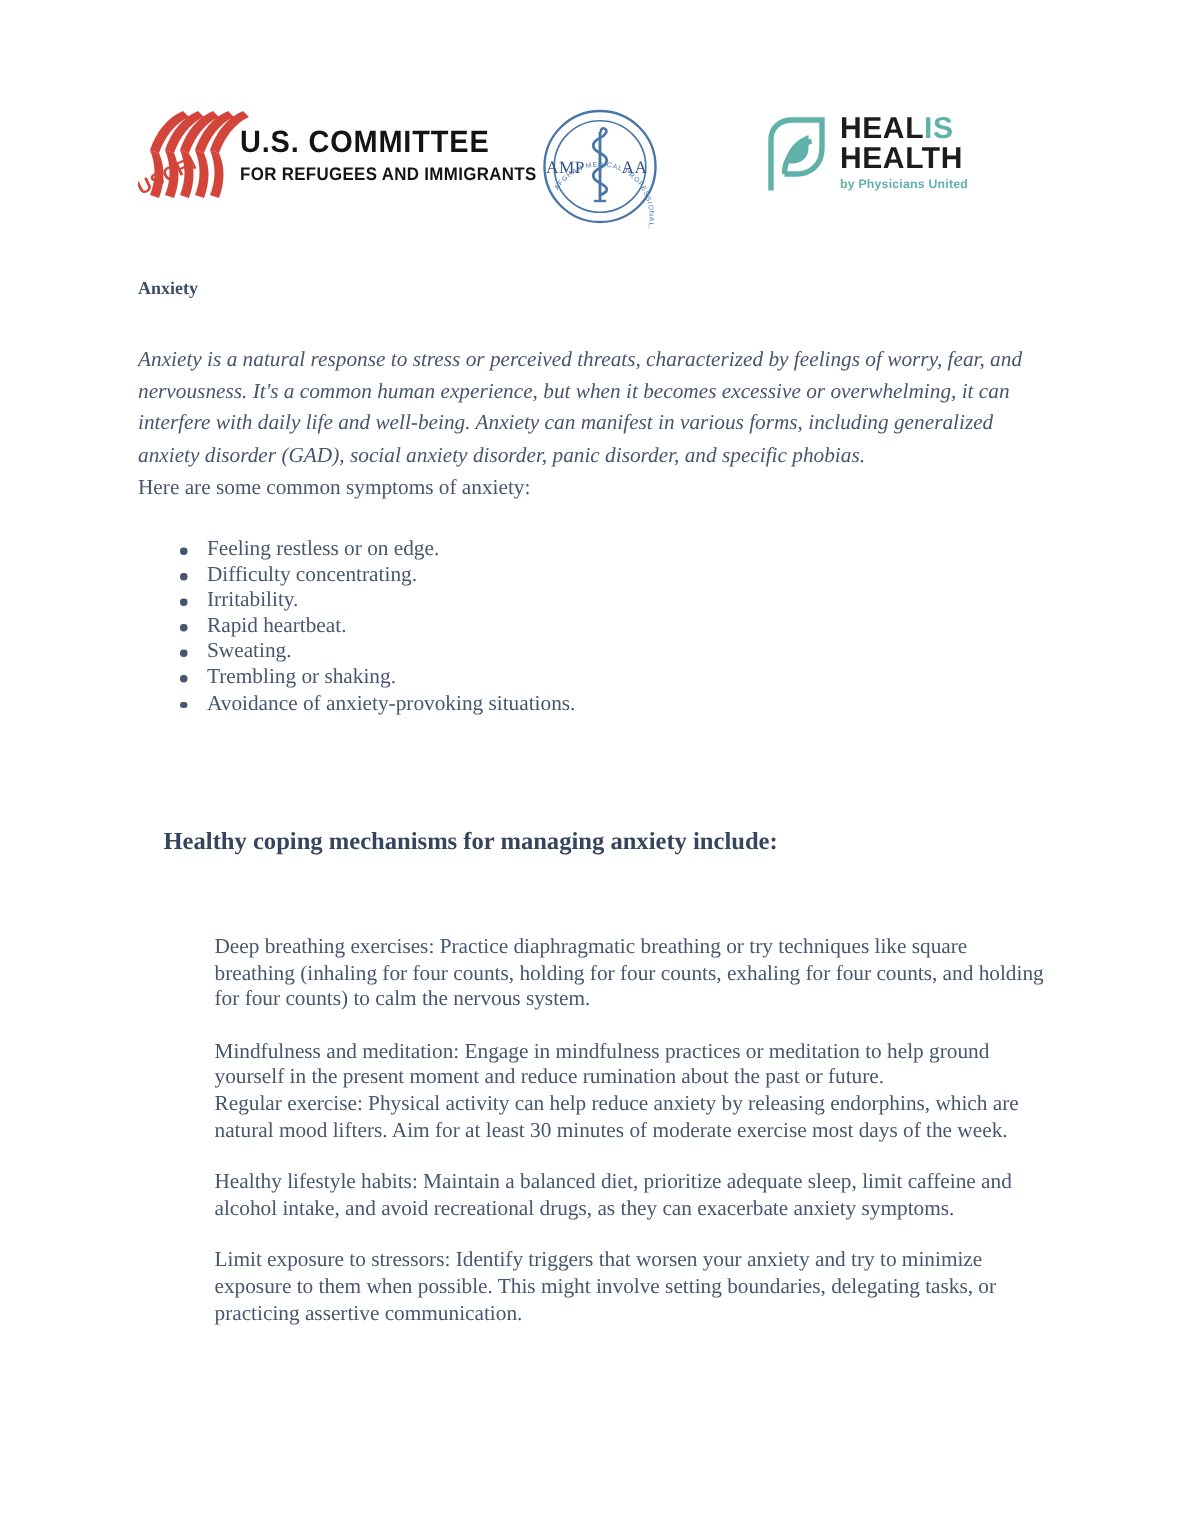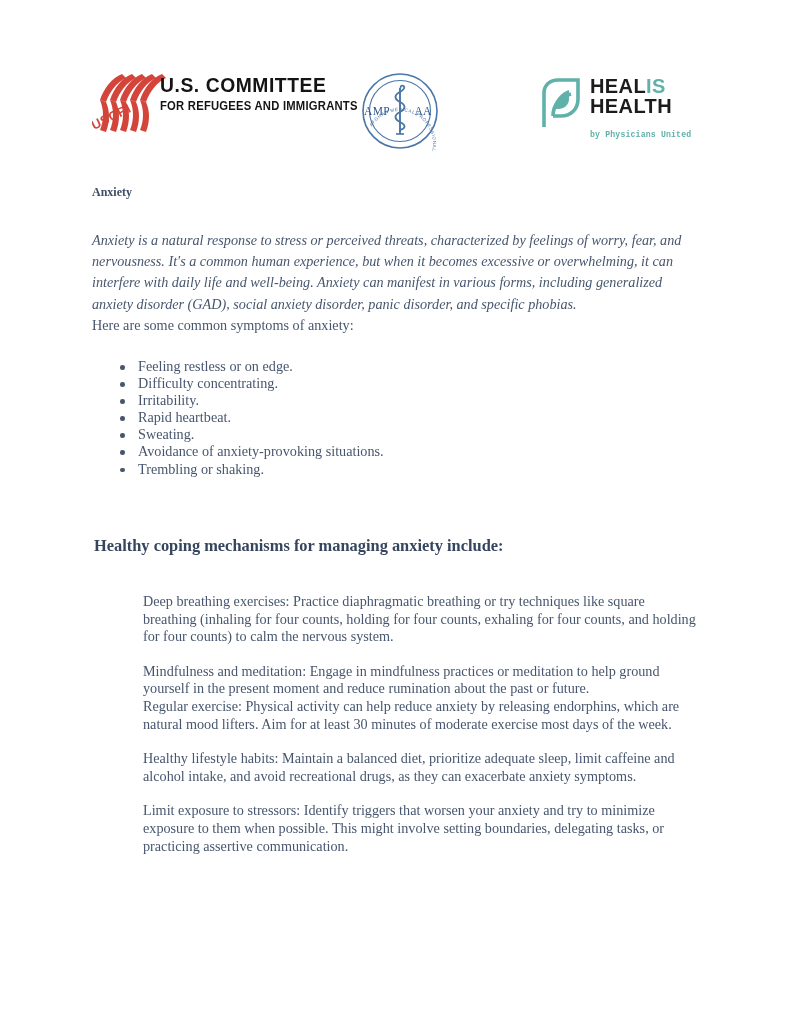--- a/index.html
+++ b/index.html
@@ -38,21 +38,21 @@
   .uscri-mark {
     position: absolute;
     left: 0;
     top: 0;
     width: 76px;
     height: 66px;
   }
   .uscri-words {
     position: absolute;
     left: 68px;
-    top: 3px;
+    top: 13px;
     width: 156px;
   }
   .uscri-line1 {
     font-family: "Liberation Sans", "DejaVu Sans", sans-serif;
     font-weight: 700;
     font-size: 20.5px;
     letter-spacing: 0.6px;
     color: #141414;
     line-height: 1;
     transform: scaleX(0.94);
@@ -77,21 +77,21 @@
     position: absolute;
     left: 348px;
     top: 6px;
     width: 104px;
     height: 84px;
   }
 
   
   .healis {
     position: absolute;
-    left: 534px;
+    left: 504px;
     top: 14px;
     width: 152px;
     height: 58px;
   }
   .healis-mark {
     position: absolute;
     left: 0;
     top: 1px;
     width: 50px;
     height: 52px;
@@ -106,27 +106,27 @@
     font-family: "Liberation Sans", "DejaVu Sans", sans-serif;
     font-weight: 700;
     font-size: 20px;
     letter-spacing: 0.4px;
     color: #1c1c1c;
     line-height: 20px;
     white-space: nowrap;
   }
   .healis-w1 .teal { color: #5fb1aa; }
   .healis-sub {
-    font-family: Liberation Mono, monospace;
+    font-family: Liberation Sans, sans-serif;
     font-weight: 700;
     font-size: 8.2px;
     letter-spacing: 0.15px;
     color: #5fb1aa;
     line-height: 10px;
-    margin-top: 14px;
+    margin-top: 2px;
     white-space: nowrap;
   }
 
   
   .doc {
     position: absolute;
     left: 92px;
     top: 185px;
     width: 604px;
   }
@@ -170,21 +170,21 @@
     content: "";
     position: absolute;
     left: 28px;
     top: 7px;
     width: 4.6px;
     height: 4.6px;
     border-radius: 50%;
     background: #47566e;
   }
   .h-coping {
-    margin: 2px;
+    margin: 17px;
     padding-top: 55px;
     font-size: 16.4px;
     font-weight: 700;
     color: #36455e;
     line-height: 1.3;
   }
   .mechanisms {
     padding-top: 35px;
     padding-left: 51px;
   }
@@ -278,22 +278,22 @@
     <p class="intro">Anxiety is a natural response to stress or perceived threats, characterized by feelings of worry, fear, and nervousness. It's a common human experience, but when it becomes excessive or overwhelming, it can interfere with daily life and well-being. Anxiety can manifest in various forms, including generalized anxiety disorder (GAD), social anxiety disorder, panic disorder, and specific phobias.</p>
 
     <p class="intro-lead">Here are some common symptoms of anxiety:</p>
 
     <ul class="symptoms">
       <li>Feeling restless or on edge.</li>
       <li>Difficulty concentrating.</li>
       <li>Irritability.</li>
       <li>Rapid heartbeat.</li>
       <li>Sweating.</li>
+      <li>Trembling or shaking.</li>
       <li>Avoidance of anxiety-provoking situations.</li>
-      <li>Trembling or shaking.</li>
     </ul>
 
     <h3 class="h-coping">Healthy coping mechanisms for managing anxiety include:</h3>
 
     <div class="mechanisms">
       <p>Deep breathing exercises: Practice diaphragmatic breathing or try techniques like square breathing (inhaling for four counts, holding for four counts, exhaling for four counts, and holding for four counts) to calm the nervous system.</p>
       <div class="mech-gap"></div>
       <p>Mindfulness and meditation: Engage in mindfulness practices or meditation to help ground yourself in the present moment and reduce rumination about the past or future.</p>
       <p>Regular exercise: Physical activity can help reduce anxiety by releasing endorphins, which are natural mood lifters. Aim for at least 30 minutes of moderate exercise most days of the week.</p>
       <div class="mech-gap"></div>

